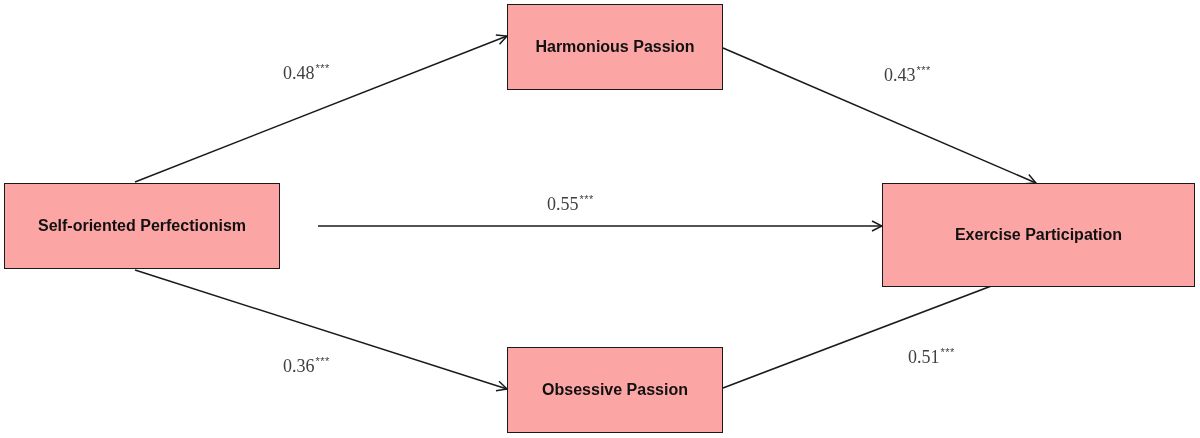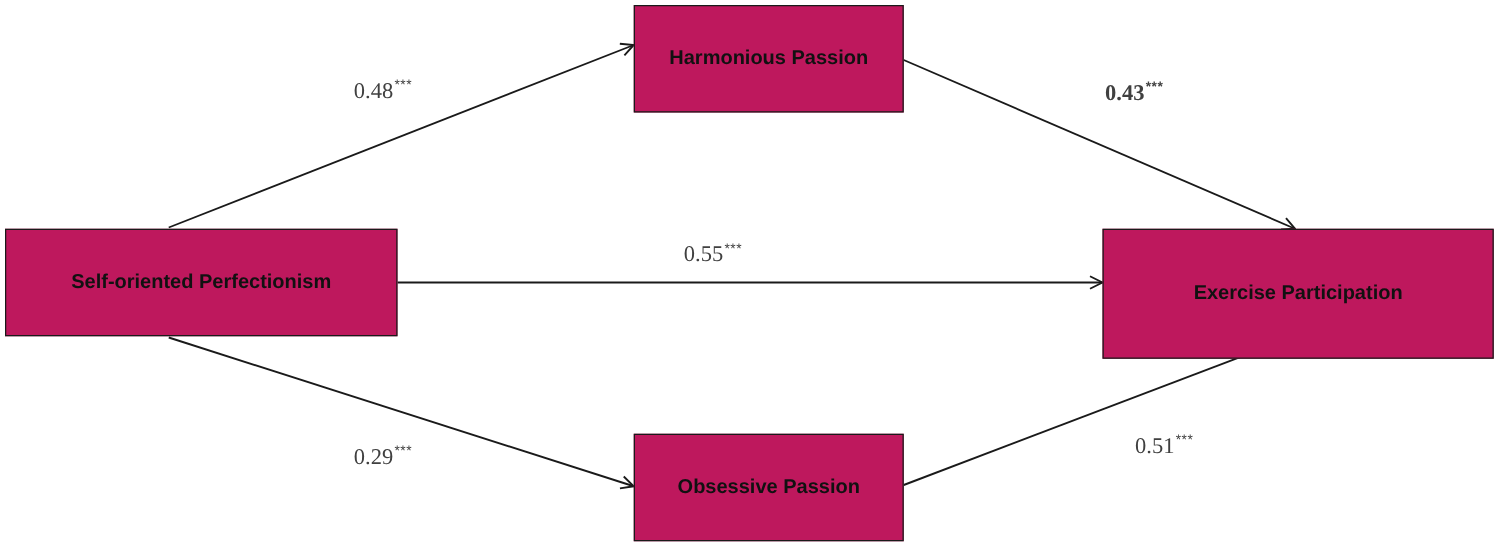--- a/index.html
+++ b/index.html
@@ -3,21 +3,21 @@
   <meta charset="utf-8">
   <style>
     html, body { margin: 0; padding: 0; background: #ffffff; }
     body { width: 1200px; height: 438px; position: relative; overflow: hidden; }
     .canvas { position: absolute; left: 0; top: 0; width: 1200px; height: 438px; }
     svg.edges { position: absolute; left: 0; top: 0; }
     .node {
       position: absolute;
       box-sizing: border-box;
       border: 1.5px solid #1a1a1a;
-      background: #be185d;
+      background: #fca5a5;
       display: flex; align-items: center; justify-content: center;
       font-family: "Liberation Sans", sans-serif;
       font-weight: bold;
       font-size: 16px;
       color: #111111;
     }
     .label {
       position: absolute;
       font-family: "Liberation Serif", serif;
       font-size: 18px;
@@ -42,41 +42,41 @@
         <path d="M1,1 L11,6 L1,11" fill="none" stroke="#1a1a1a" stroke-width="1.5"></path>
       </marker>
     </defs>
     <line x1="135" y1="182" x2="507" y2="36" stroke="#1a1a1a" stroke-width="1.5" marker-end="url(#arrow)"></line>
     <line x1="723" y1="48" x2="1036" y2="183" stroke="#1a1a1a" stroke-width="1.5" marker-end="url(#arrow)"></line>
     <line x1="318" y1="226" x2="882" y2="226" stroke="#1a1a1a" stroke-width="1.5" marker-end="url(#arrow)"></line>
     <line x1="135" y1="270" x2="507" y2="389" stroke="#1a1a1a" stroke-width="1.5" marker-end="url(#arrow)"></line>
     <line x1="723" y1="388" x2="1036" y2="269" stroke="#1a1a1a" stroke-width="1.5" marker-end="url(#arrow)"></line>
   </svg>
 
-  <div class="node" style="left:4px; top:183px; width:314px; height:86px;">
+  <div class="node" style="left:4px; top:183px; width:276px; height:86px;">
     <span>Self-oriented Perfectionism</span>
   </div>
   <div class="node" style="left:507px; top:4px; width:216px; height:86px;">
     <span>Harmonious Passion</span>
   </div>
   <div class="node" style="left:507px; top:347px; width:216px; height:86px;align-items:center;">
     <span>Obsessive Passion</span>
   </div>
   <div class="node" style="left:882px; top:183px; width:313px; height:104px;">
     <span>Exercise Participation</span>
   </div>
 
   <div class="label" style="left:283px; top:62px;">
     <span>0.48</span><span class="sig">***</span>
   </div>
-  <div class="label" style="left:884px; top:64px;font-weight:bold;">
+  <div class="label" style="left:884px; top:64px;">
     <span>0.43</span><span class="sig">***</span>
   </div>
   <div class="label" style="left:547px; top:193px;">
     <span>0.55</span><span class="sig">***</span>
   </div>
   <div class="label" style="left:283px; top:355px;">
-    <span>0.29</span><span class="sig">***</span>
+    <span>0.36</span><span class="sig">***</span>
   </div>
   <div class="label" style="left:892px; top:346px;margin-left:16px;">
     <span>0.51</span><span class="sig">***</span>
   </div>
 </div>
 
 </body></html>

